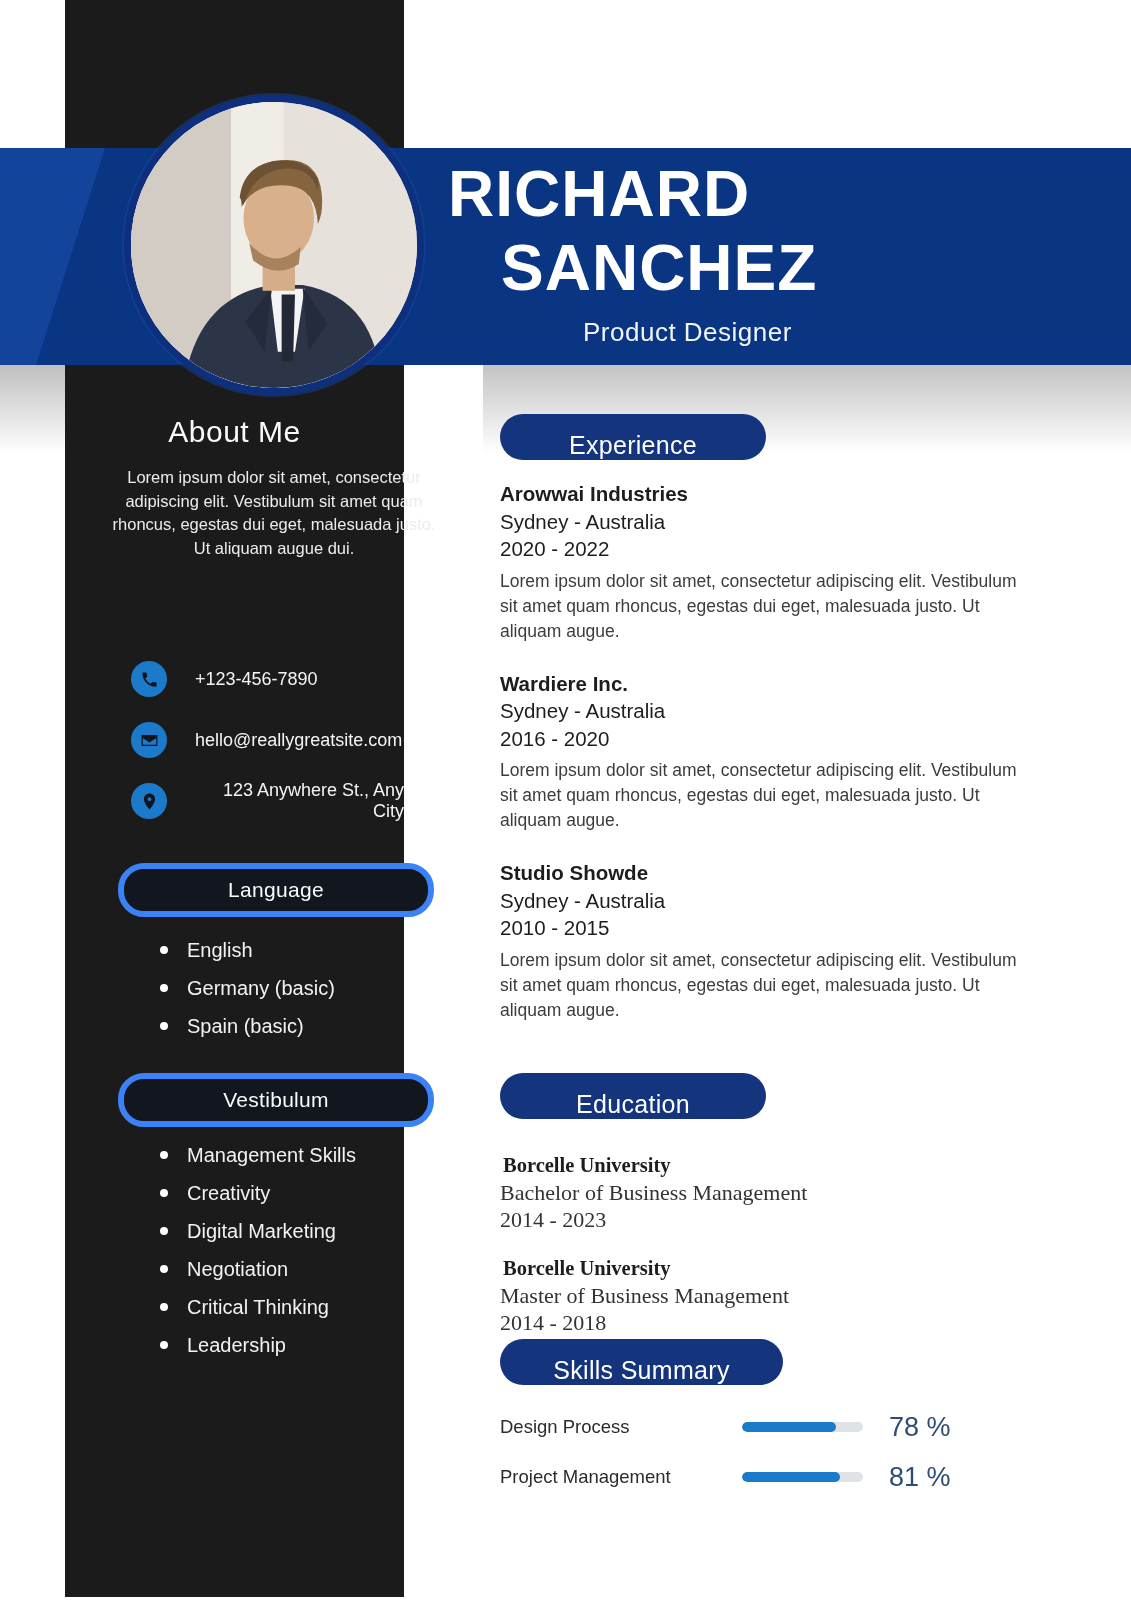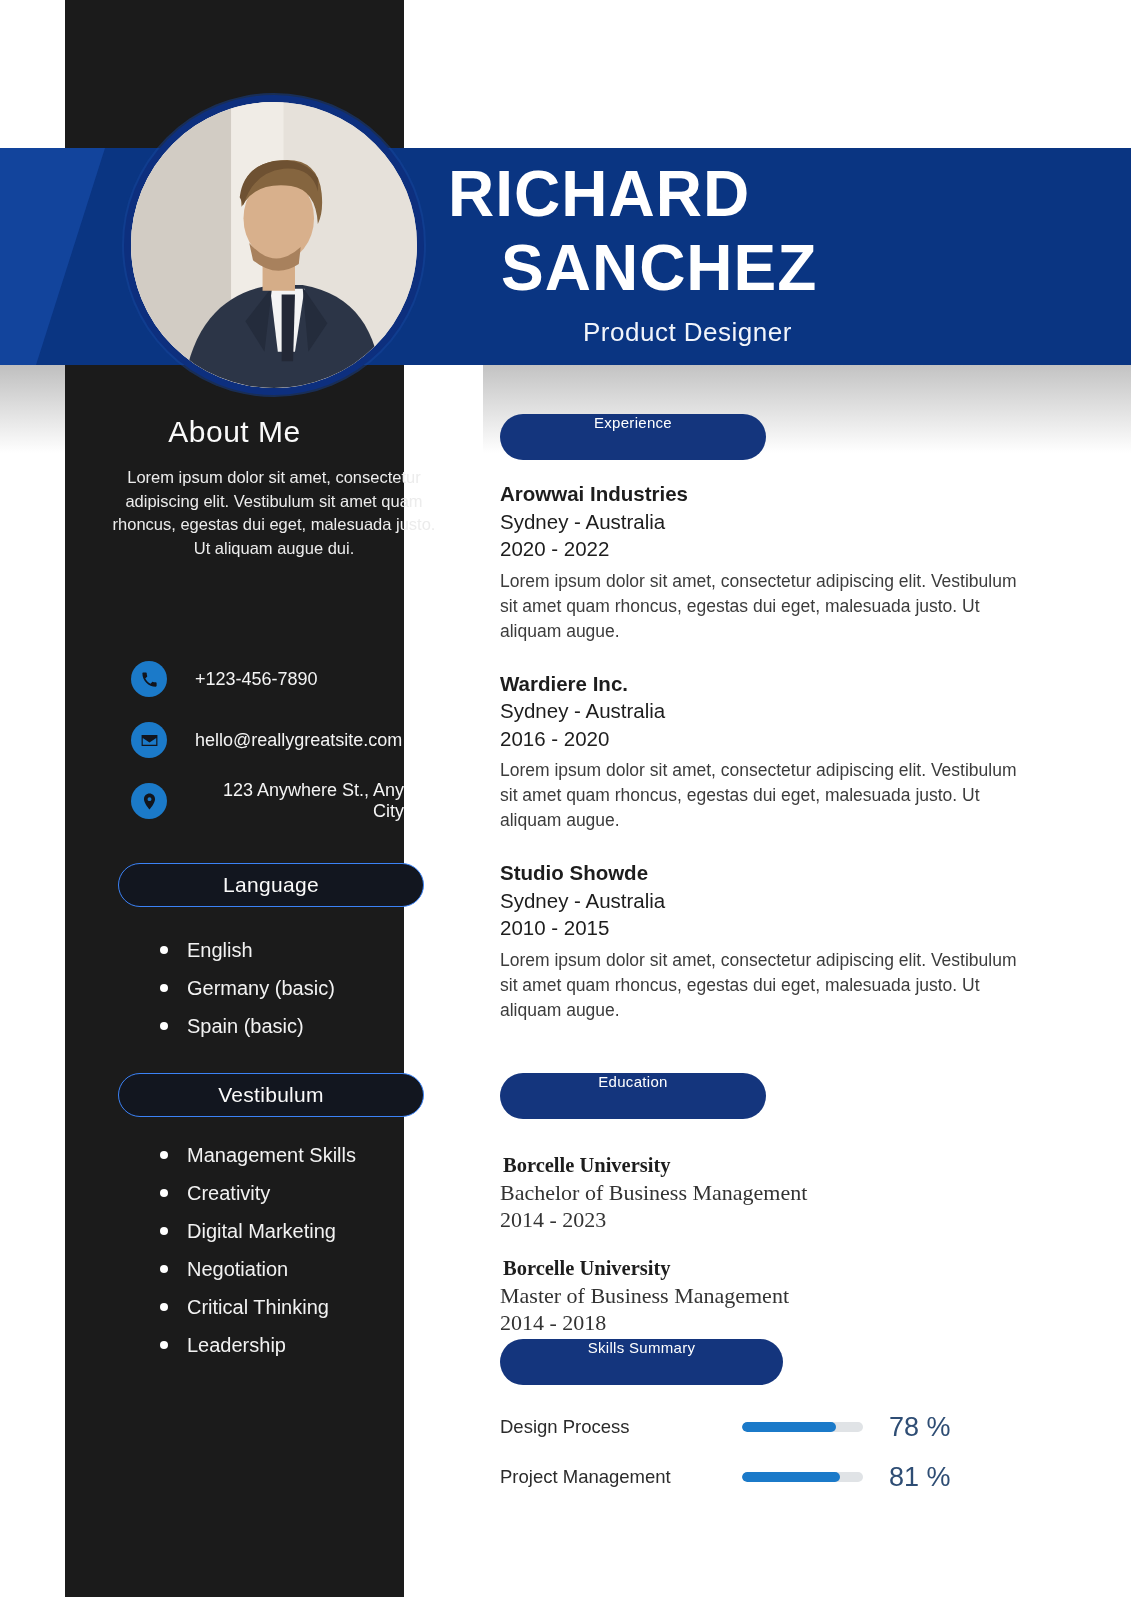--- a/index.html
+++ b/index.html
@@ -68,21 +68,21 @@
   }
   .contact-row{display:flex;align-items:center;height:42px;}
   .contact-icon{
     width:36px;height:36px;border-radius:50%;background:#1b7ac9;
     display:flex;align-items:center;justify-content:center;flex:0 0 36px;
   }
   .contact-icon svg{width:19px;height:19px;fill:#12151d;}
   .contact-text{color:#f4f4f4;font-size:18px;margin-left:28px;font-weight:300;}
   .pill-outline{
     position:absolute;left:53px;width:304px;height:42px;
-    border:1px solid #3b82f6;border-radius:26px;background:#12161f;
+    border:6px solid #3b82f6;border-radius:26px;background:#12161f;
     display:flex;align-items:center;justify-content:center;
     color:#fafafa;font-size:21px;font-weight:400;letter-spacing:.3px;
   }
   .lang-pill{top:863px;}
   .expertise-pill{top:1073px;}
   .side-list{
     position:absolute;left:95px;margin:0;padding:0;list-style:none;
   }
   .lang-list{top:931px;}
   .expertise-list{top:1136px;}
@@ -90,22 +90,22 @@
     display:flex;align-items:center;height:38px;
     color:#f2f2f2;font-size:20px;font-weight:300;
   }
   .side-list li::before{
     content:"";width:8px;height:8px;border-radius:50%;background:#ffffff;
     margin-right:19px;flex:0 0 8px;
   }
   
   .pill-solid{
     height:46px;border-radius:24px;background:#14357d;
-    display:flex;align-items:flex-start;justify-content:center;
-    color:#ffffff;font-size:15px;font-weight:400;letter-spacing:.3px;
+    display:flex;align-items:flex-end;justify-content:center;
+    color:#ffffff;font-size:25px;font-weight:400;letter-spacing:.3px;
   }
   .section{position:absolute;left:500px;width:530px;}
   .section-experience{top:414px;}
   .section-education{top:1073px;}
   .section-skills{top:1339px;}
   .w-exp{width:266px;}
   .w-edu{width:266px;}
   .w-skills{width:283px;}
   .job{margin-top:20px;}
   .job + .job{margin-top:26px;}

